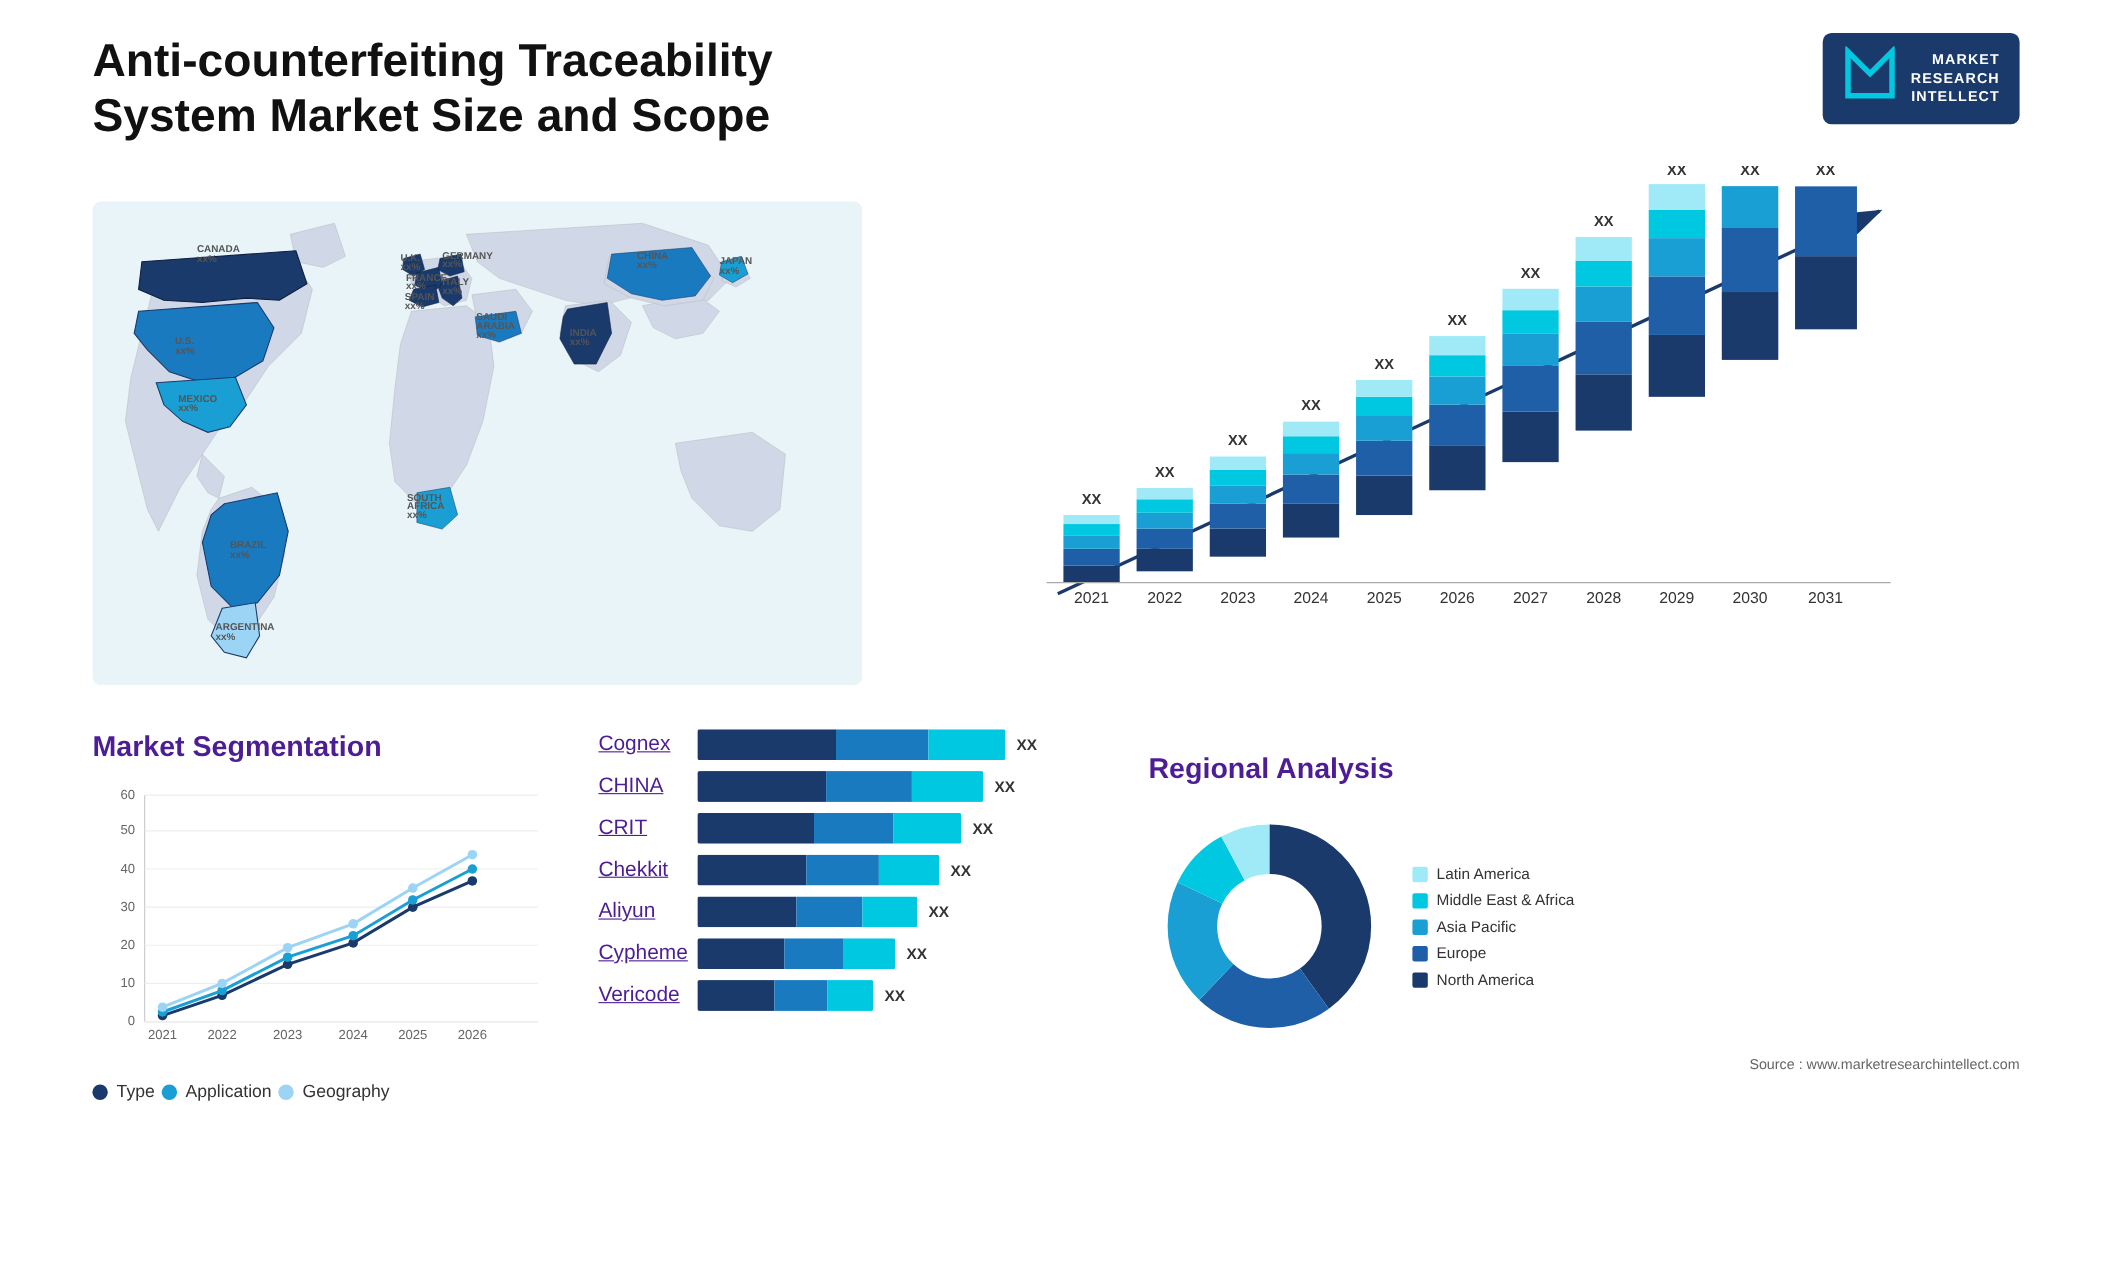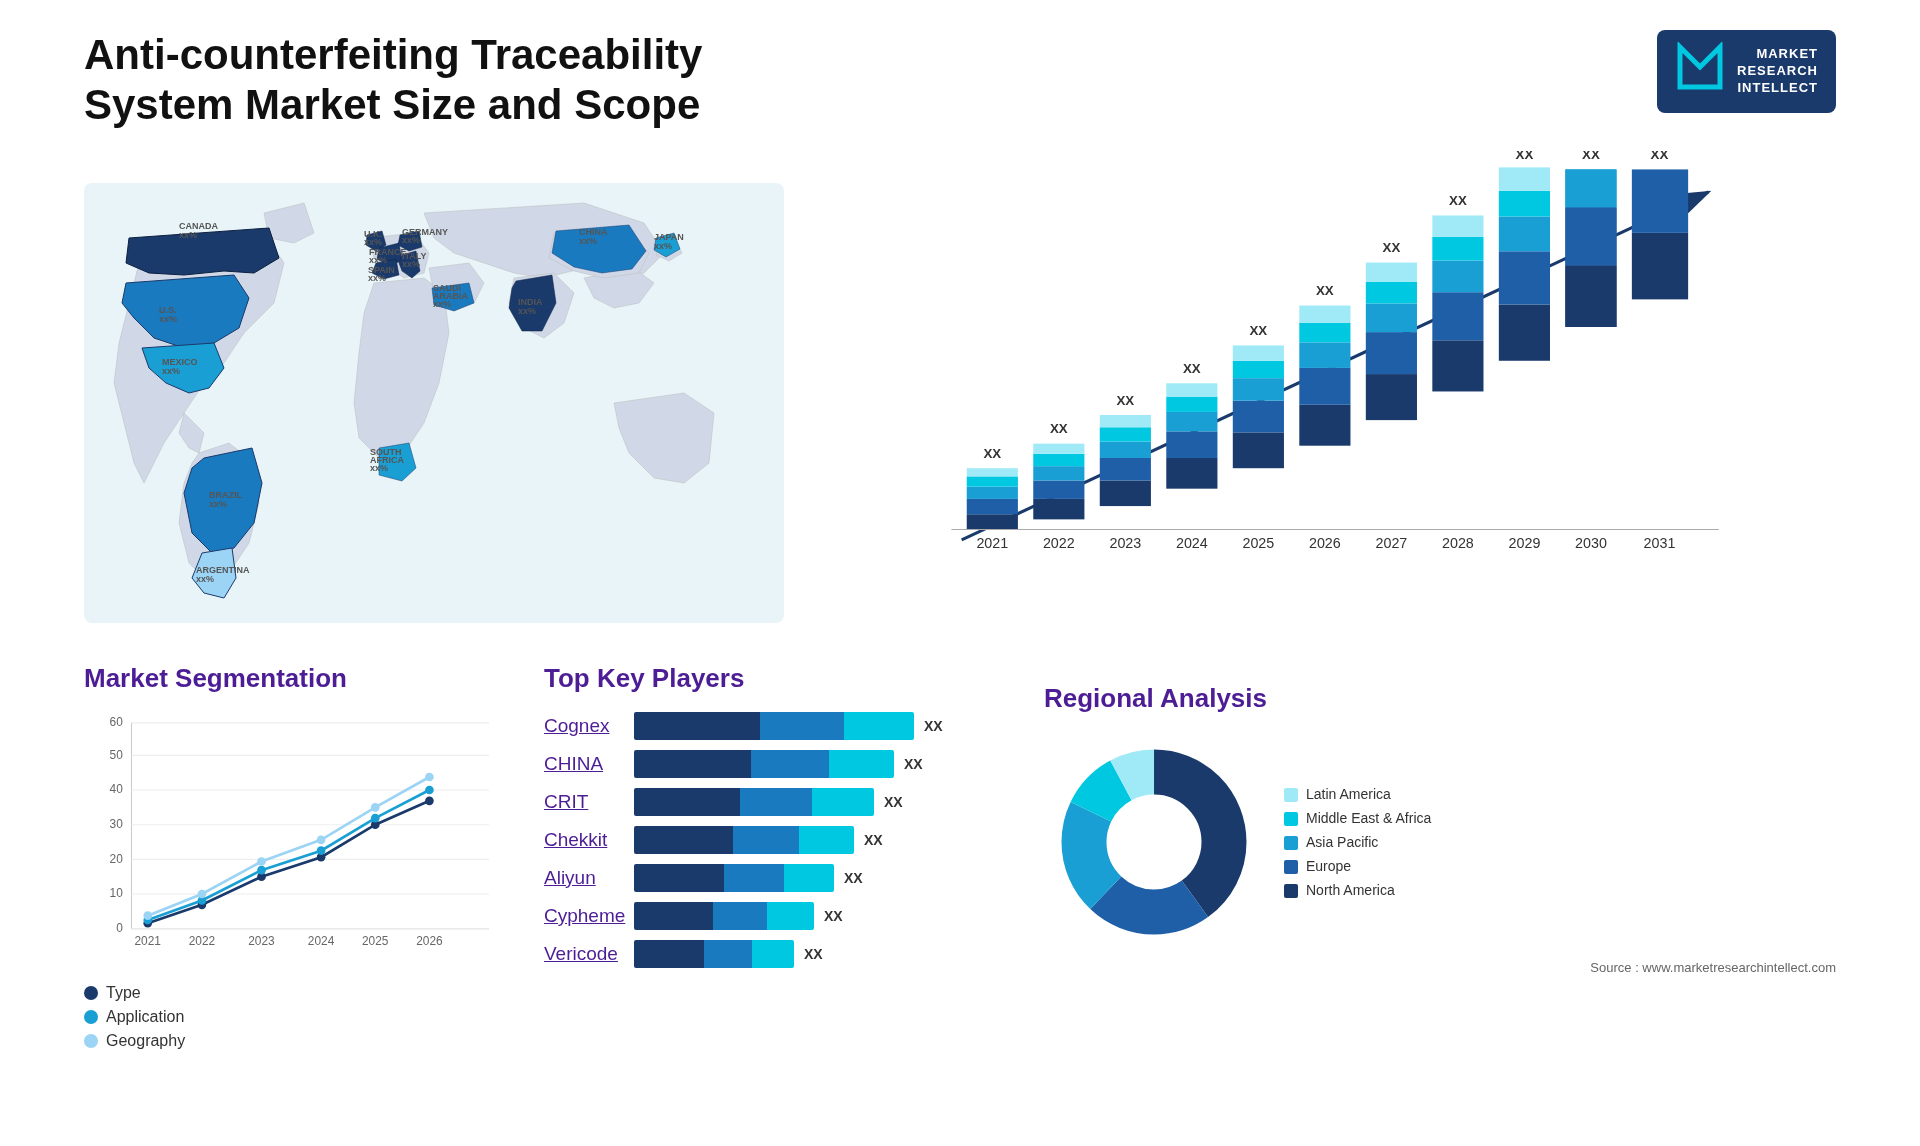--- a/index.html
+++ b/index.html
@@ -111,21 +111,21 @@
     
     .seg-chart-container {
       width: 100%;
       height: 260px;
     }
 
     
     .legend {
       margin-top: 12px;
       display: flex;
-      flex-direction: column;
+      flex-direction: row;
       gap: 6px;
     }
     .legend-item {
       display: flex;
       align-items: center;
       gap: 8px;
       font-size: 16px;
       color: #333;
     }
     .legend-dot {
@@ -529,21 +529,20 @@
           <span>Application</span>
         </div>
         <div class="legend-item">
           <div class="legend-dot" style="background:#9bd4f5;"></div>
           <span>Geography</span>
         </div>
       </div>
     </div>
 
     <div class="key-players-area">
-      <h2 class="section-title">Top Key Players</h2>
       <div class="players-list">
 
         <div class="player-row">
           <span class="player-name">Cognex</span>
           <div class="player-bar-wrap">
             <div class="player-bar" style="width:280px;">
               <div class="player-bar-seg1" style="width:45%;"></div>
               <div class="player-bar-seg2" style="width:30%;"></div>
               <div class="player-bar-seg3" style="width:25%;"></div>
             </div>

